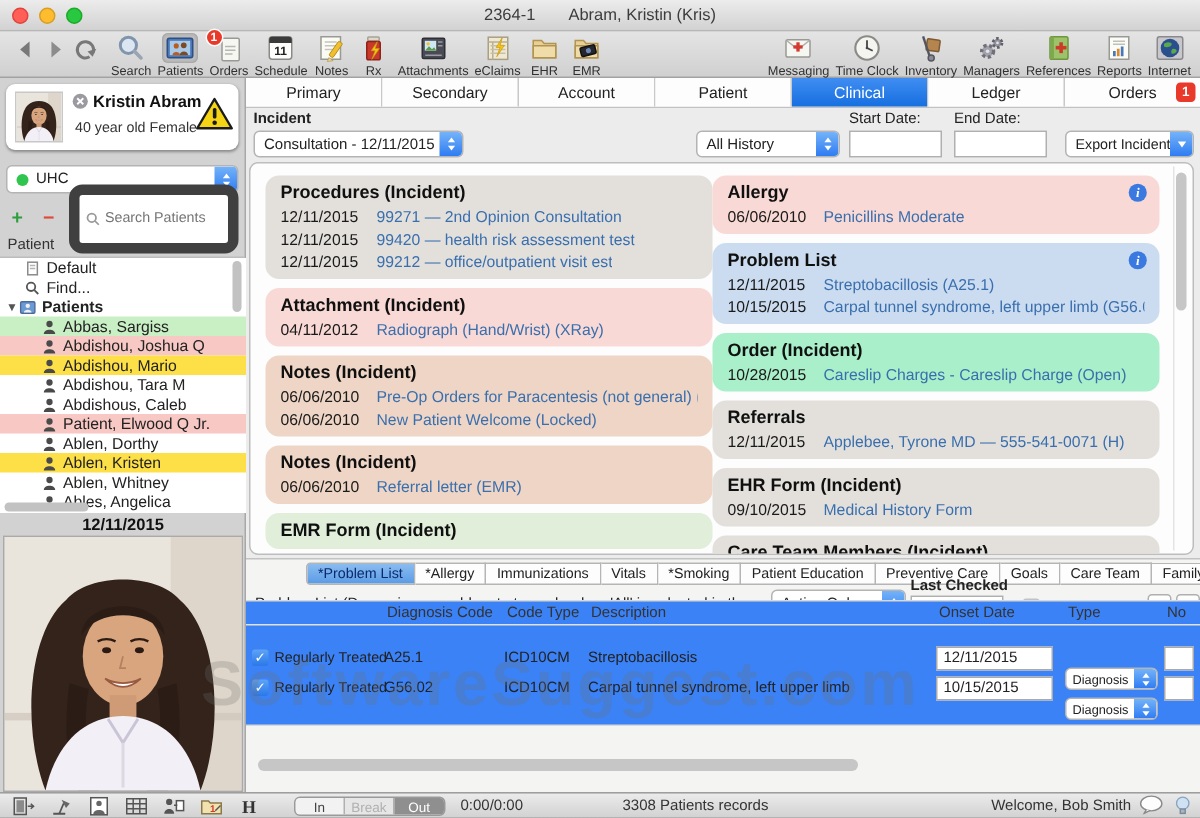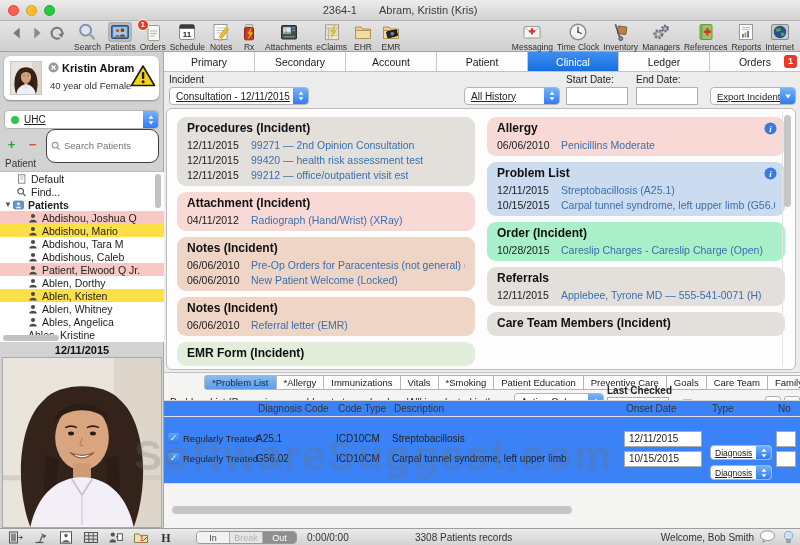--- a/index.html
+++ b/index.html
@@ -39,34 +39,34 @@
   #patient-card { position:absolute; top:4px; left:4px; width:155px; height:44px; background:#fff; border-radius:6px;
     box-shadow:0 1px 2px rgba(0,0,0,.35); }
   #pc-photo { position:absolute; top:5px; left:6px; width:32px; height:34px; border:1px solid #c8c8c8; overflow:hidden; }
   #pc-photo svg { width:100%; height:100%; }
   #pc-x { position:absolute; top:6px; left:44px; width:11px; height:11px; }
   #pc-name { position:absolute; top:6px; left:58px; font-size:11px; font-weight:bold; color:#111; }
   #pc-desc { position:absolute; top:24px; left:46px; font-size:9.5px; color:#333; }
   #pc-warn { position:absolute; top:8px; right:3px; width:26px; height:24px; }
 
   .popup { background:#fff; border:1px solid #b4b4b4; border-radius:4px; display:flex; align-items:center;
-    font-size:10px; color:#222; position:relative; overflow:hidden;text-decoration:underline; }
+    font-size:10px; color:#222; position:relative; overflow:hidden; }
   .popup .txt { padding-left:6px; flex:1; white-space:nowrap; overflow:hidden; }
   .popup .cap { width:15px; align-self:stretch; background:linear-gradient(#74b3f8,#2f7cf3); display:flex; align-items:center; justify-content:center; }
   .popup .cap svg { width:8px; height:12px; }
 
   #ins-popup { position:absolute; top:58px; left:4px; width:155px; height:19px; }
   .greendot { width:8px; height:8px; border-radius:50%; background:#2fc54e; margin-left:6px; }
   #ins-popup .txt { padding-left:5px; }
 
   #side-btnrow { position:absolute; top:84px; left:4px; width:155px; height:19px; display:flex; align-items:center; }
   .pm-btn { width:15px; height:15px; font-size:13px; font-weight:bold; line-height:13px; text-align:center; margin-right:6px; }
   .pm-btn.plus { color:#2f9e3f; }
   .pm-btn.minus { color:#e04a3a; }
-  #side-search { flex:1; height:17px; background:#fff; border:1px solid #404040; border-radius:9px; display:flex; align-items:center; padding:16px 4px; }
+  #side-search { flex:1; height:17px; background:#fff; border:7px solid #404040; border-radius:9px; display:flex; align-items:center; padding:16px 4px; }
   #side-search svg { width:10px; height:10px; margin-right:3px; flex:none; }
   #side-search input { border:none; outline:none; width:100%; font-size:9.5px; color:#888; background:transparent; font-family:inherit; }
 
   #patient-hdr { position:absolute; top:106px; left:0; width:100%; height:14px; font-size:10px; color:#333; padding-left:5px; border-bottom:1px solid #bcbcbc; }
   #side-list { position:absolute; top:120px; left:0; width:164px; height:170px; background:#fff; overflow:hidden; }
   .tree-row { display:flex; align-items:center; height:13px; font-size:10.5px; color:#222; padding-left:16px; }
   .tree-row .tw { width:9px; margin-left:-12px; color:#555; font-size:8px; }
   .tree-row svg { width:11px; height:10px; margin-right:4px; flex:none; }
   .tree-row.bold { font-weight:bold; }
   .p-row { display:flex; align-items:center; height:13px; font-size:10.5px; padding-left:28px; white-space:nowrap; }
@@ -86,31 +86,31 @@
 
   #tabrow { position:absolute; top:0; left:0; right:0; height:20px; display:flex; background:#fff; border-bottom:1px solid #c2c2c2; }
   .mtab { flex:1; display:flex; align-items:center; justify-content:center; font-size:10.5px; color:#222;
     border-right:1px solid #c8c8c8; background:#fdfdfd; position:relative; }
   .mtab:last-child { border-right:none; }
   .mtab.sel { background:linear-gradient(#3f8df2,#176fe0); color:#fff; }
   .mtab .tbadge { position:absolute; right:3px; top:3px; background:#e8392a; color:#fff; border-radius:3px;
     min-width:13px; height:13px; font-size:9px; font-weight:bold; line-height:13px; text-align:center; }
 
   #incidentbar { position:absolute; top:20px; left:0; right:0; height:36px; }
-  #inc-label { position:absolute; top:2px; left:5px; font-size:10px; color:#222; }
+  #inc-label { position:absolute; top:2px; left:5px; font-size:10px; color:#222;font-weight:bold; }
   #inc-consult { position:absolute; top:15px; left:5px; width:140px; height:18px; }
   #inc-history { position:absolute; top:15px; left:300px; width:96px; height:18px; }
   .flabel { position:absolute; top:2px; font-size:10px; color:#222; }
   .finput { position:absolute; top:15px; height:18px; background:#fff; border:1px solid #b0b0b0; }
   #export-btn { position:absolute; top:15px; left:546px; width:86px; height:18px; }
   #export-btn .txt { font-size:9.5px; }
 
   #cards-wrap { position:absolute; top:56px; left:2px; right:4px; height:262px; background:#fdfdfd;
     border:1px solid #bdbdbd; border-radius:6px; overflow:hidden; }
-  #cards-cols { position:absolute; top:8px; left:10px; right:22px; bottom:0; display:flex; gap:12px; }
+  #cards-cols { position:absolute; top:8px; left:10px; right:22px; bottom:0; display:flex; }
   .col { width:50%; }
   .card { border-radius:9px; padding:4px 10px; margin-bottom:6px; position:relative; }
   .card.gray { background:#e3e0dc; }
   .card.pink { background:#f9d9d5; }
   .card.tan  { background:#eed5c5; }
   .card.green{ background:#e0eeda; }
   .card.blue { background:#cbdcf0; }
   .card.mint { background:#a9efc9; }
   .card-title { font-size:12px; font-weight:bold; color:#101010; height:16px; }
   .card-info { position:absolute; top:5px; right:8px; width:13px; height:13px; }
@@ -492,20 +492,27 @@
       <div class="tree-row bold">
         <span class="tw">▼</span>
         <svg viewBox="0 0 12 10">
             <rect x="0.8" y="0.8" width="10.4" height="8.4" rx="1" fill="#6a9ad4" stroke="#4a6a9a"></rect>
             <circle cx="6" cy="3.8" r="1.6" fill="#f0f0f0"></circle>
             <path d="M3.2 8.6 C3.2 6 8.8 6 8.8 8.6 Z" fill="#f0f0f0"></path>
           </svg>
         <span>Patients</span>
       </div>
       <div id="patient-rows">
+          <div class="p-row green">
+            <svg viewBox="0 0 10 10">
+              <circle cx="5" cy="3" r="2.1" fill="#4a4a4a"></circle>
+              <path d="M1.2 9.6 C1.2 5.9 8.8 5.9 8.8 9.6 Z" fill="#4a4a4a"></path>
+            </svg>
+            <span>Abbas, Sargiss</span>
+          </div>
           <div class="p-row pink">
             <svg viewBox="0 0 10 10">
               <circle cx="5" cy="3" r="2.1" fill="#4a4a4a"></circle>
               <path d="M1.2 9.6 C1.2 5.9 8.8 5.9 8.8 9.6 Z" fill="#4a4a4a"></path>
             </svg>
             <span>Abdishou, Joshua Q</span>
           </div>
           <div class="p-row yellow">
             <svg viewBox="0 0 10 10">
               <circle cx="5" cy="3" r="2.1" fill="#4a4a4a"></circle>
@@ -715,20 +722,27 @@
               <div class="entry">
                 <span class="edate">10/28/2015</span>
                 <span class="elink">Careslip Charges - Careslip Charge (Open)</span>
               </div>
             </div>
             <div class="card gray">
               <div class="card-title">Referrals</div>
               <div class="entry">
                 <span class="edate">12/11/2015</span>
                 <span class="elink">Applebee, Tyrone MD — 555-541-0071 (H)</span>
+              </div>
+            </div>
+            <div class="card gray">
+              <div class="card-title">EHR Form (Incident)</div>
+              <div class="entry">
+                <span class="edate">09/10/2015</span>
+                <span class="elink">Medical History Form</span>
               </div>
             </div>
             <div class="card gray">
               <div class="card-title">Care Team Members (Incident)</div>
             </div>
           </div>
       </div>
       <div id="cards-vtrack"></div>
       <div id="cards-vscroll"></div>
     </div>

